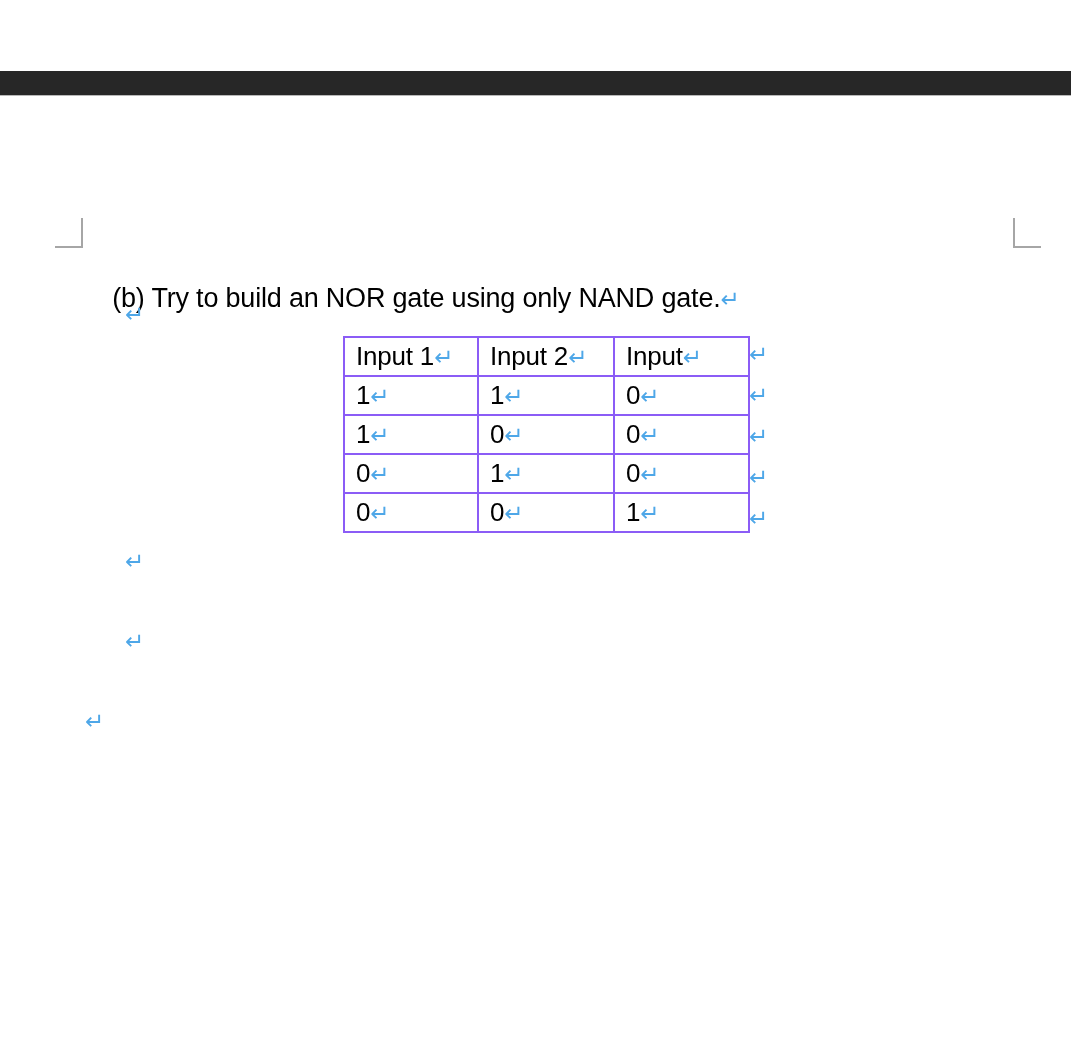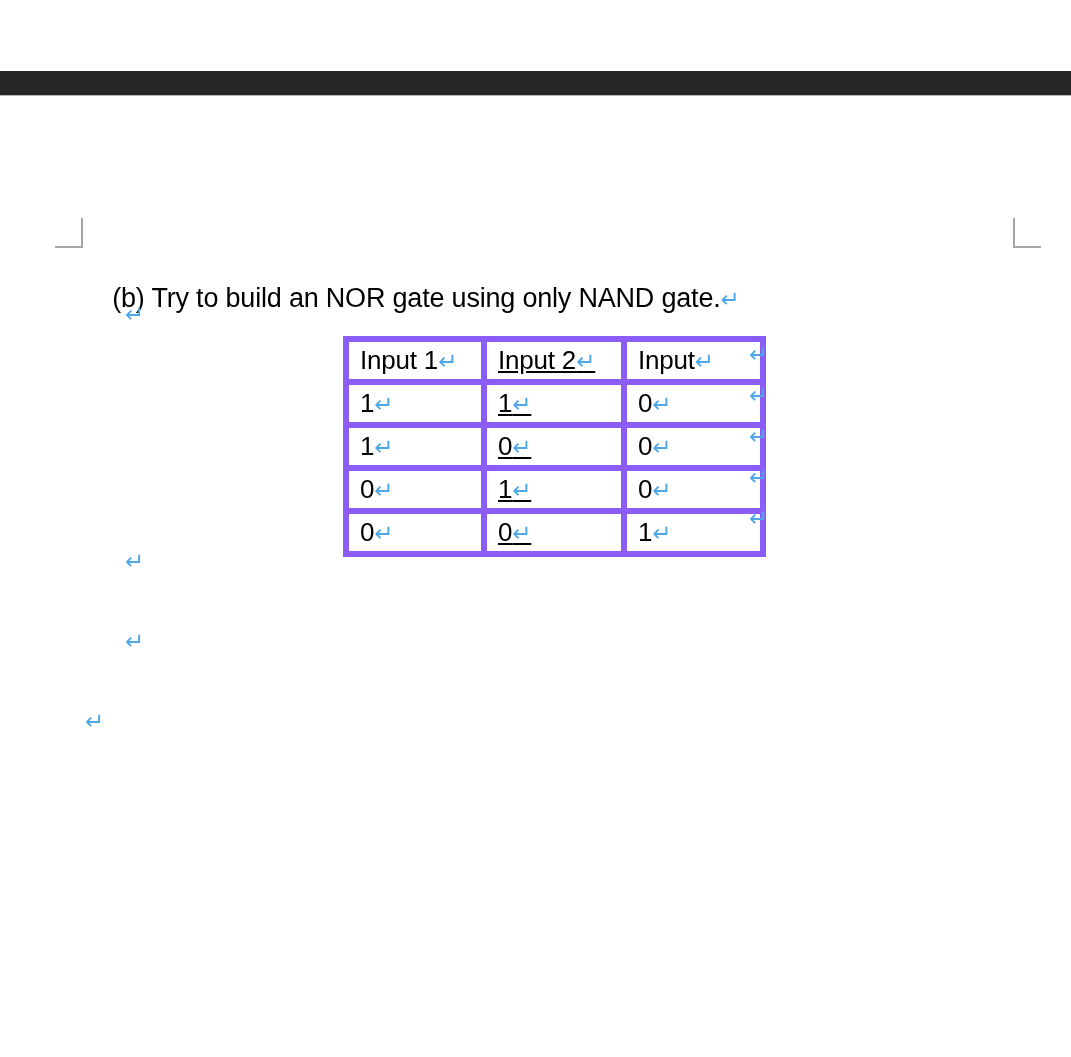--- a/index.html
+++ b/index.html
@@ -82,31 +82,31 @@
 
   
   #truth-table {
     position: absolute;
     left: 343px;
     top: 336px;
     border-collapse: collapse;
     table-layout: fixed;
   }
   #truth-table td {
-    border: 6px solid #8b5cf6;
+    border: 2px solid #8b5cf6;
     height: 37px;
     padding: 0 0 0 11px;
     vertical-align: middle;
     font-size: 26px;
     color: #000000;
     white-space: nowrap;
     letter-spacing: -0.2px;
   }
   #truth-table td.col-1 { width: 121px; }
-  #truth-table td.col-2 { width: 123px; text-decoration: underline; }
+  #truth-table td.col-2 { width: 123px; }
   #truth-table td.col-3 { width: 122px; }
 
   
   .row-end-mark {
     position: absolute;
     left: 749px;
     color: #4EA7E8;
     font-size: 23px;
     line-height: 1;
     font-family: "DejaVu Sans", sans-serif;

